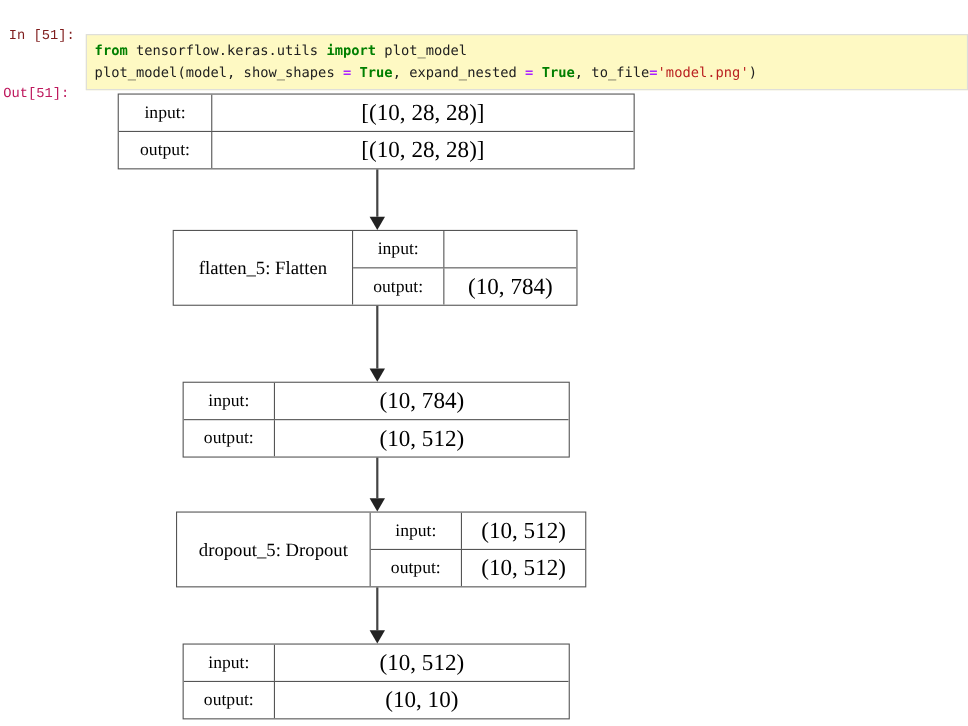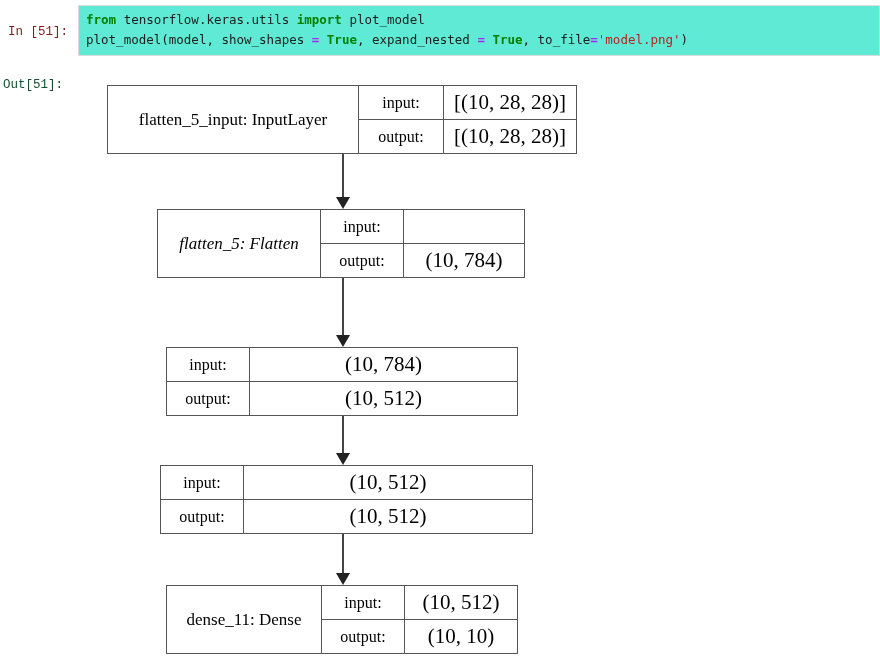--- a/index.html
+++ b/index.html
@@ -18,31 +18,31 @@
 
   
   .prompt {
     position: absolute;
     font-family: "Liberation Mono", monospace;
     font-size: 12.5px;
     line-height: 1.35;
     white-space: pre;
   }
   #in-prompt  { left: 8px;  top: 24px;  color: #7f1d1d; }
-  #out-prompt { left: 3px;  top: 77px;  color: #14532d; }
+  #out-prompt { left: 3px;  top: 77px;  color: #be185d; }
 
   
   #code-cell {
     position: absolute;
     left: 78px;
-    top: 5px;
+    top: 31px;
     width: 802px;
     height: 51px;
     box-sizing: border-box;
-    background: #5eead4;
+    background: #fef9c3;
     border: 1px solid #dcdcdc;
     padding: 5px 0 0 7px;
   }
   #code-cell pre {
     margin: 0;
     font-family: "Liberation Mono", monospace;
     font-size: 12.5px;
     line-height: 1.5;
     color: #202020;
     white-space: pre;
@@ -136,34 +136,33 @@
 
 <div id="code-cell">
   <pre><code id="code-body"><span class="tok-kw">from </span><span class="tok-plain">tensorflow.keras.utils </span><span class="tok-kw">import </span><span class="tok-plain">plot_model</span>
 <span class="tok-plain">plot_model(model, show_shapes </span><span class="tok-op">=</span><span class="tok-plain"> </span><span class="tok-bool">True</span><span class="tok-plain">, expand_nested </span><span class="tok-op">=</span><span class="tok-plain"> </span><span class="tok-bool">True</span><span class="tok-plain">, to_file</span><span class="tok-op">=</span><span class="tok-str">'model.png'</span><span class="tok-plain">)</span></code></pre>
 </div>
 
 <div class="prompt" id="out-prompt">Out[51]:</div>
 
 <div id="model-graph">
     <div class="node-box" style="left: 107px; top: 85px; width: 470px; height: 69px;">
-      <div class="node-name" style="width: 251px;">flatten_5_input: InputLayer</div>
       <div class="node-io">
         <div class="io-row first">
           <div class="io-label" style="width: 85px;">input:</div>
           <div class="io-value">[(10, 28, 28)]</div>
         </div>
         <div class="io-row">
           <div class="io-label" style="width: 85px;">output:</div>
           <div class="io-value">[(10, 28, 28)]</div>
         </div>
       </div>
     </div>
     <div class="node-box" style="left: 157px; top: 209px; width: 368px; height: 69px;">
-      <div class="node-name" style="width: 163px; font-style: italic;">flatten_5: Flatten</div>
+      <div class="node-name" style="width: 163px;">flatten_5: Flatten</div>
       <div class="node-io">
         <div class="io-row first">
           <div class="io-label" style="width: 83px;">input:</div>
         </div>
         <div class="io-row">
           <div class="io-label" style="width: 83px;">output:</div>
           <div class="io-value">(10, 784)</div>
         </div>
       </div>
     </div>
@@ -173,33 +172,33 @@
           <div class="io-label" style="width: 83px;">input:</div>
           <div class="io-value">(10, 784)</div>
         </div>
         <div class="io-row">
           <div class="io-label" style="width: 83px;">output:</div>
           <div class="io-value">(10, 512)</div>
         </div>
       </div>
     </div>
     <div class="node-box" style="left: 160px; top: 465px; width: 373px; height: 69px;">
+      <div class="node-name" style="width: 176px;">dropout_5: Dropout</div>
       <div class="node-io">
         <div class="io-row first">
           <div class="io-label" style="width: 83px;">input:</div>
           <div class="io-value">(10, 512)</div>
         </div>
         <div class="io-row">
           <div class="io-label" style="width: 83px;">output:</div>
           <div class="io-value">(10, 512)</div>
         </div>
       </div>
     </div>
     <div class="node-box" style="left: 166px; top: 585px; width: 352px; height: 69px;">
-      <div class="node-name" style="width: 155px;">dense_11: Dense</div>
       <div class="node-io">
         <div class="io-row first">
           <div class="io-label" style="width: 83px;">input:</div>
           <div class="io-value">(10, 512)</div>
         </div>
         <div class="io-row">
           <div class="io-label" style="width: 83px;">output:</div>
           <div class="io-value">(10, 10)</div>
         </div>
       </div>

